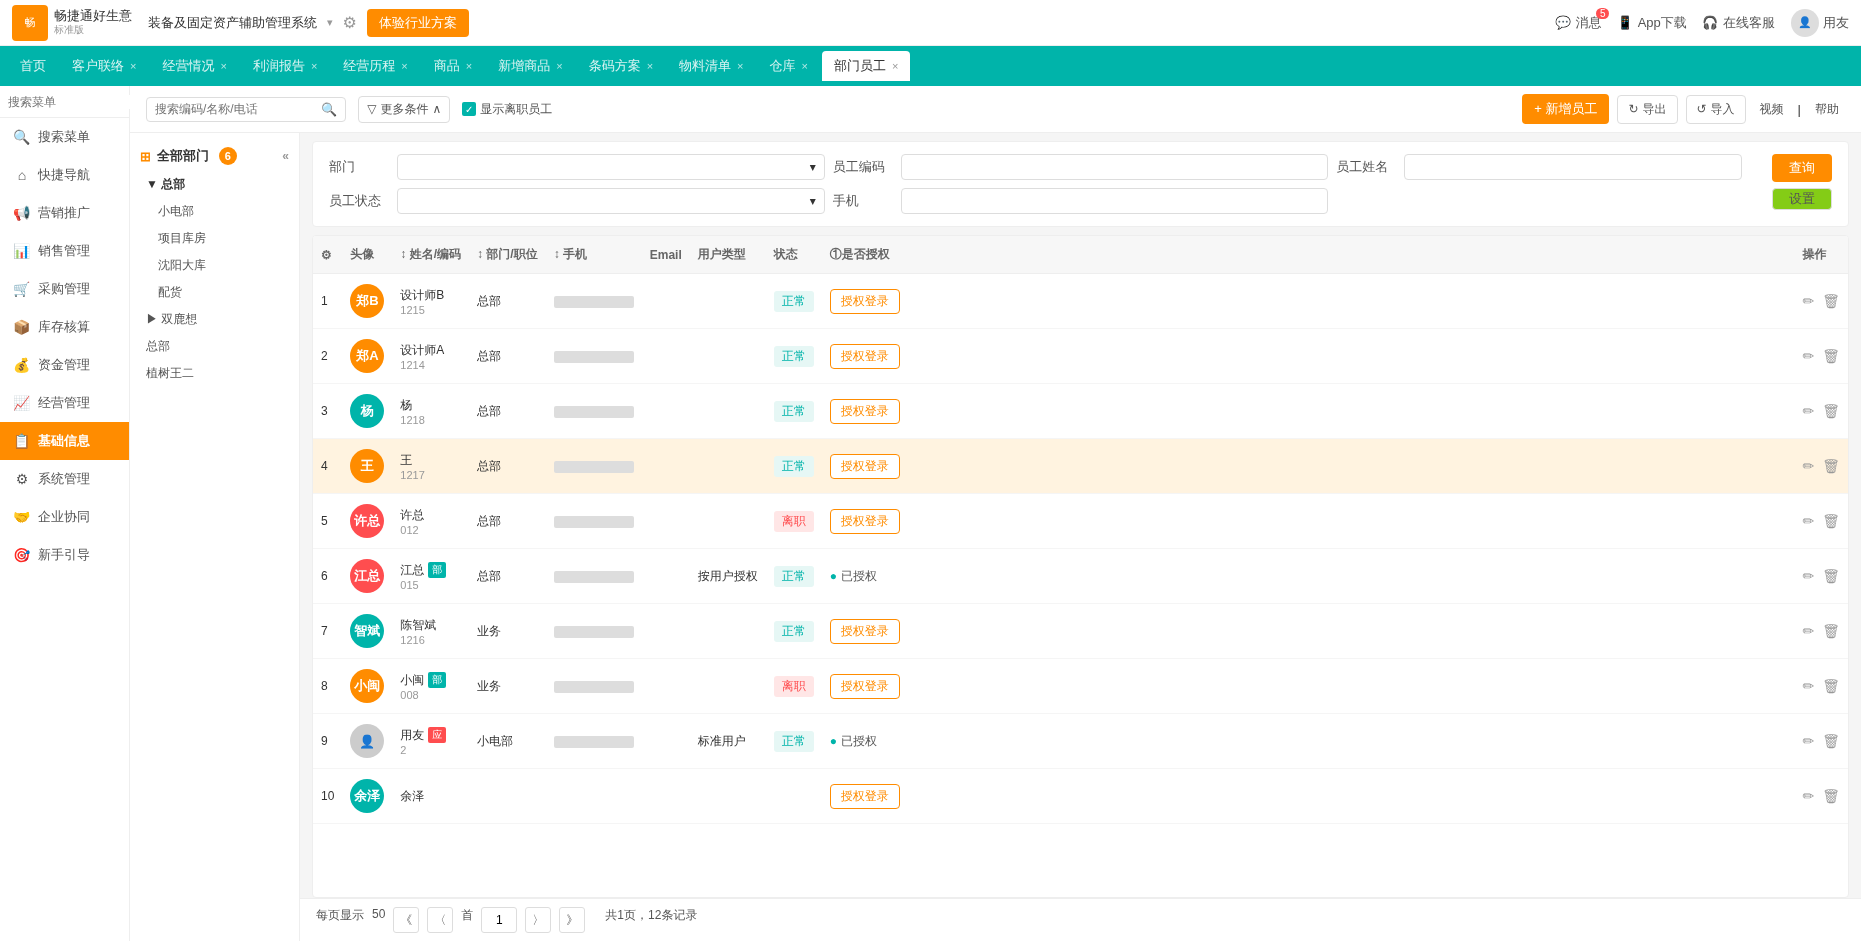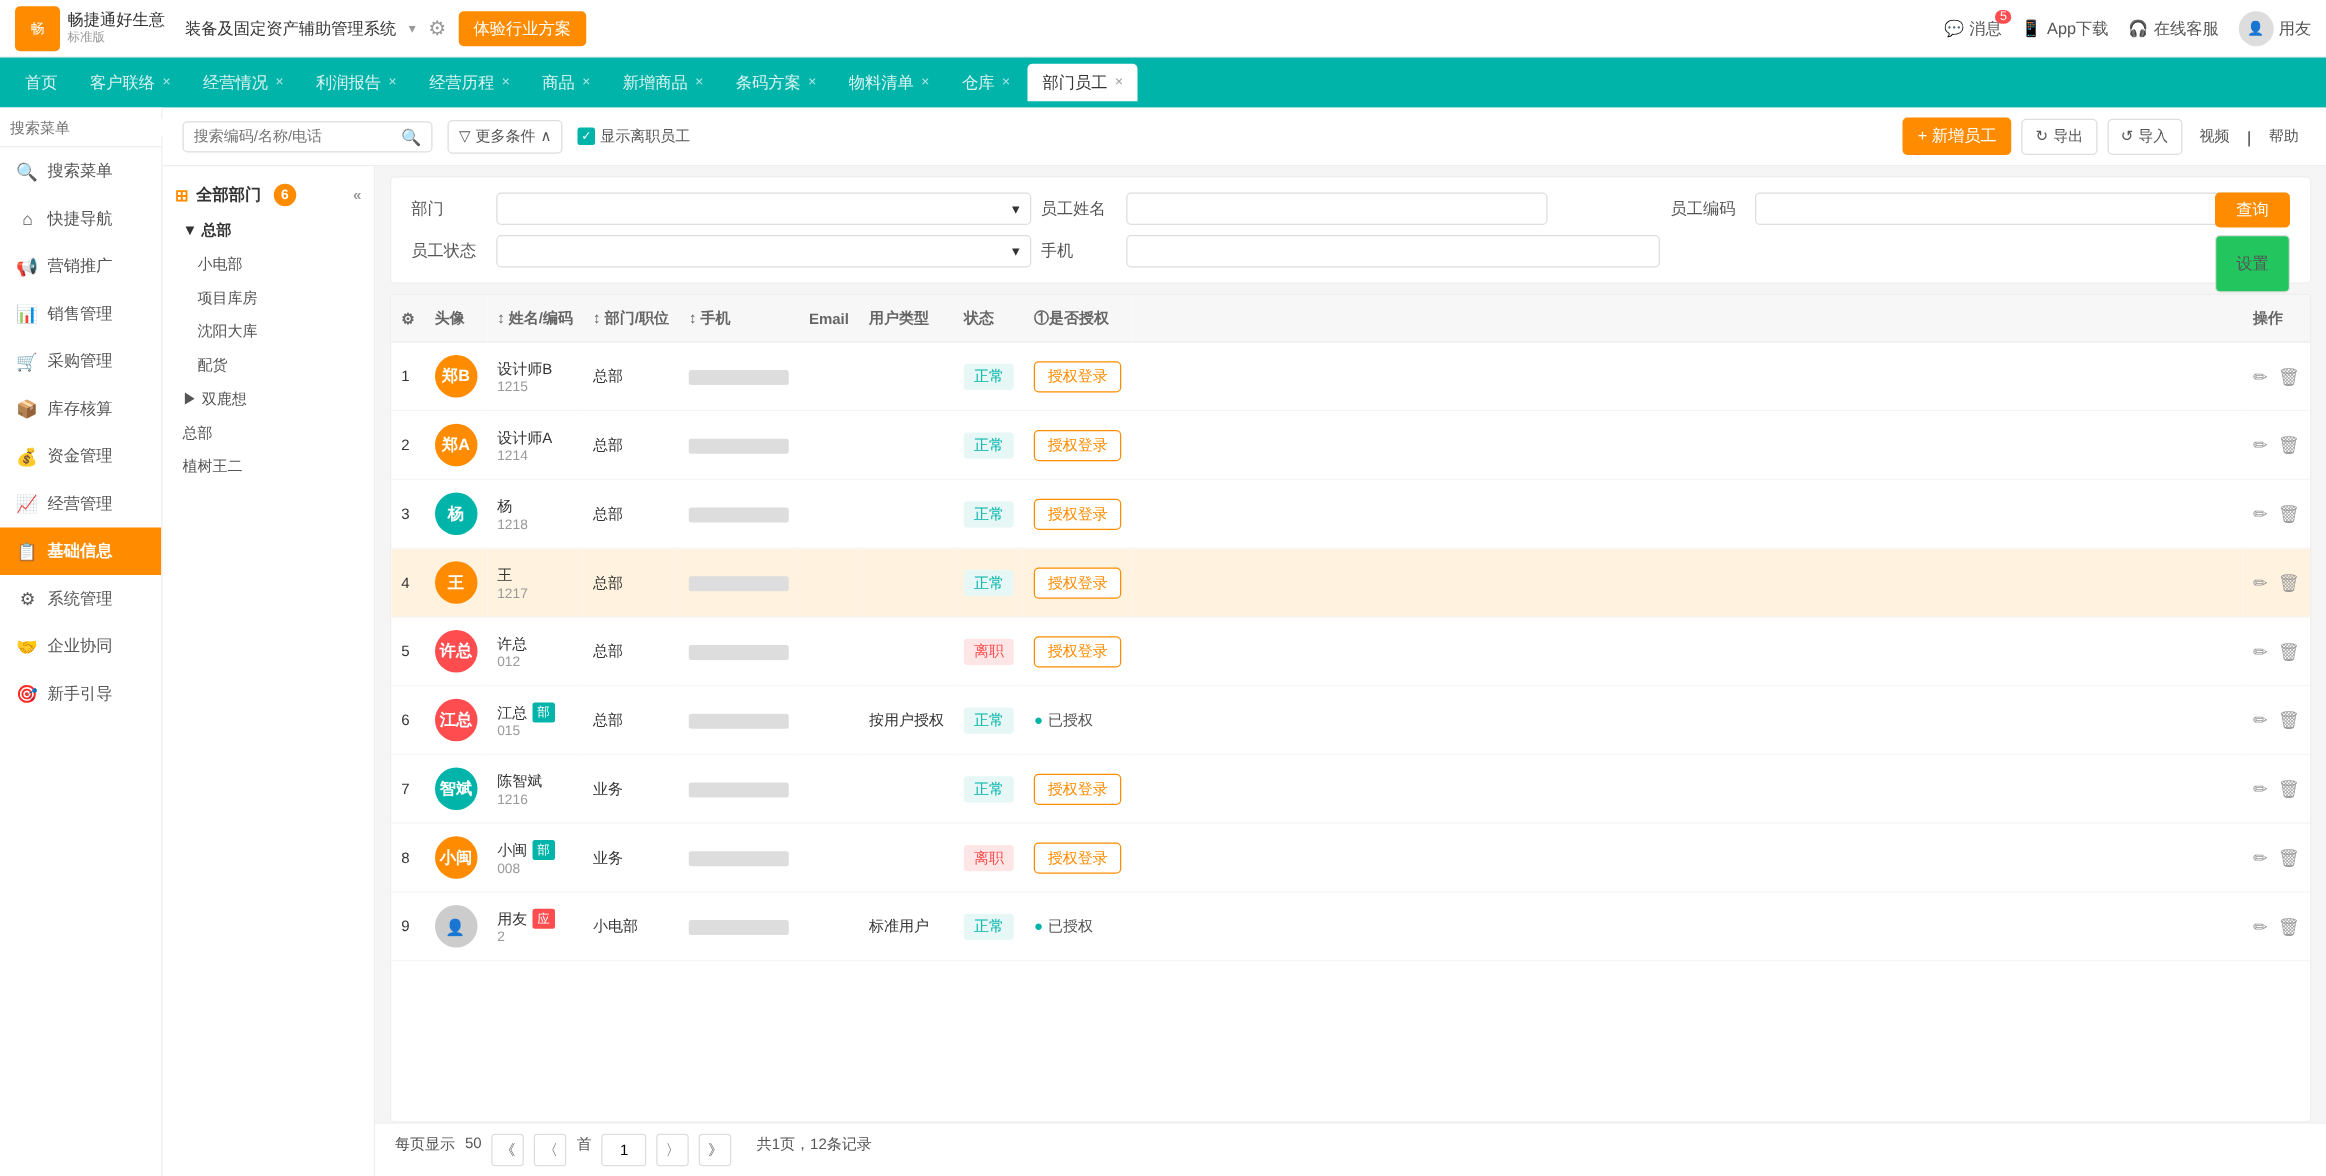--- a/index.html
+++ b/index.html
@@ -64,21 +64,21 @@
     .btn-text { background: none; border: none; color: #555; cursor: pointer; font-size: 12px; padding: 4px 6px; }
 
     
     .search-form { background: #fff; border: 1px solid #eee; margin: 8px 12px; border-radius: 4px; padding: 12px 16px; display: grid; grid-template-columns: 1fr 1fr 1fr; gap: 8px; position: relative; }
     .form-row { display: flex; align-items: center; gap: 8px; }
     .form-label { font-size: 13px; color: #555; white-space: nowrap; min-width: 60px; }
     .form-select { border: 1px solid #ddd; border-radius: 4px; padding: 5px 8px; font-size: 12px; color: #333; flex: 1; display: flex; align-items: center; justify-content: space-between; cursor: pointer; }
     .form-input { border: 1px solid #ddd; border-radius: 4px; padding: 5px 8px; font-size: 12px; flex: 1; outline: none; }
     .form-btns { position: absolute; right: 16px; top: 12px; display: flex; flex-direction: column; gap: 6px; }
     .btn-search { background: #ff8c00; color: #fff; border: none; border-radius: 4px; padding: 5px 16px; cursor: pointer; font-size: 13px; }
-    .btn-reset { background: #22c55e; color: #555; border: 1px solid #ddd; border-radius: 4px; padding: 13px 16px; cursor: pointer; font-size: 13px; }
+    .btn-reset { background: #84cc16; color: #555; border: 1px solid #ddd; border-radius: 4px; padding: 1px 16px; cursor: pointer; font-size: 13px; }
 
     
     .table-container { flex: 1; overflow-y: auto; margin: 0 12px; background: #fff; border: 1px solid #eee; border-radius: 4px; }
     table { width: 100%; border-collapse: collapse; }
     thead tr { background: #f7f7f7; }
     th { padding: 10px 8px; text-align: left; font-size: 12px; color: #666; border-bottom: 1px solid #eee; white-space: nowrap; }
     td { padding: 10px 8px; font-size: 12px; color: #333; border-bottom: 1px solid #f5f5f5; white-space: nowrap; }
     tr.highlighted { background: #fff3e0; }
     .avatar-circle { width: 34px; height: 34px; border-radius: 50%; display: flex; align-items: center; justify-content: center; color: #fff; font-size: 13px; font-weight: bold; }
     .status-badge { display: inline-block; padding: 2px 8px; border-radius: 3px; font-size: 12px; }
@@ -265,26 +265,26 @@
       <div class="content-area">
 
         <div class="search-form">
           <div class="form-row">
             <span class="form-label">部门</span>
             <div class="form-select">
               <span></span>
               <span>▾</span>
             </div>
           </div>
+          <div class="form-row">
+            <span class="form-label">员工编码</span>
+            <input class="form-input" type="text" style="">
+          </div>
           <div class="form-row" style="padding-right:90px;">
             <span class="form-label">员工姓名</span>
-            <input class="form-input" type="text" style="">
-          </div>
-          <div class="form-row">
-            <span class="form-label">员工编码</span>
             <input class="form-input" type="text" style="">
           </div>
           <div class="form-row">
             <span class="form-label">员工状态</span>
             <div class="form-select">
               <span></span>
               <span>▾</span>
             </div>
           </div>
           <div class="form-row">
@@ -515,20 +515,43 @@
     <td><span class="status-badge status-normal">正常</span></td>
     <td><span class="authorized"><span class="authorized-dot">●</span>已授权</span></td>
     <td></td>
     <td>
       <div class="action-btns">
         <span class="action-btn">✏</span>
         <span class="action-btn">🗑</span>
       </div>
     </td>
   </tr>
+                <tr>
+    <td>10</td>
+    <td>
+                    <div class="avatar-circle" style="background:#00b4aa;">余泽</div>
+                  </td>
+    <td>
+                    <div>余泽</div>
+                    <div style="color:#999;font-size:11px;"></div>
+                  </td>
+    <td></td>
+    <td></td>
+    <td></td>
+    <td></td>
+    <td></td>
+    <td><button class="auth-btn">授权登录</button></td>
+    <td></td>
+    <td>
+      <div class="action-btns">
+        <span class="action-btn">✏</span>
+        <span class="action-btn">🗑</span>
+      </div>
+    </td>
+  </tr>
               </tbody>
           </table>
         </div>
 
         <div class="table-footer">
           <span>每页显示</span>
           <span>50</span>
           <button class="page-btn">《</button>
           <button class="page-btn">〈</button>
           <span>首</span>

